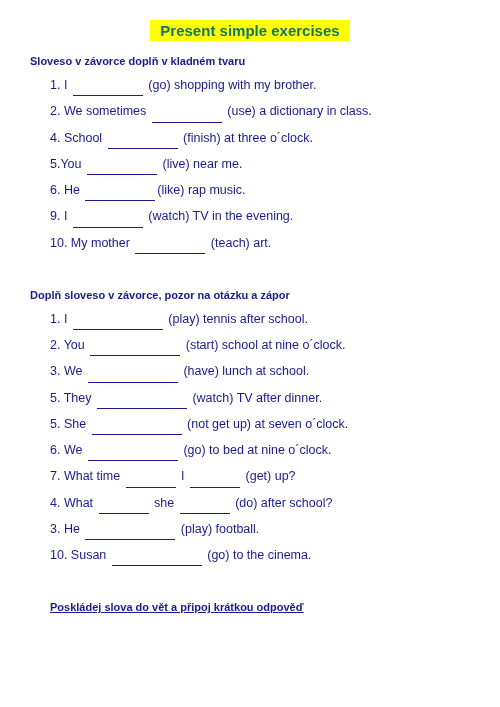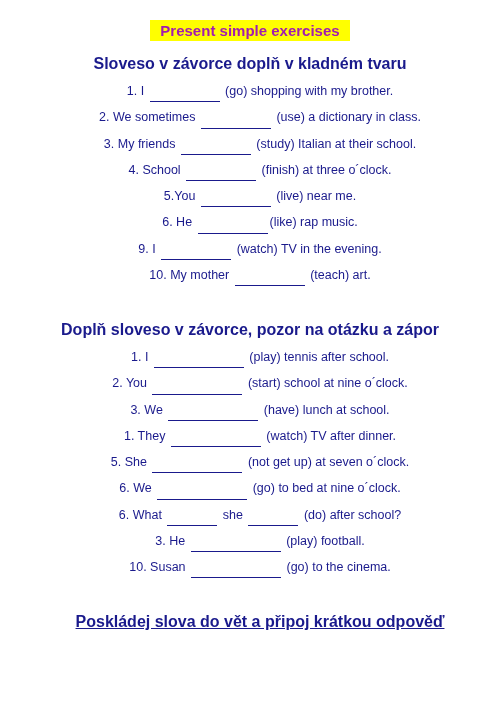--- a/index.html
+++ b/index.html
@@ -10,26 +10,25 @@
     body {
       background: #fff;
       font-family: Arial, sans-serif;
       font-size: 13px;
       color: #1a1a8c;
       width: 500px;
       min-height: 707px;
       padding: 20px 30px 20px 30px;
     }
     .section-title {
-      font-size: 16px;
+      font-size: 11px;
       font-weight: bold;
       color: #1a1a8c;
       margin-bottom: 8px;
       margin-top: 4px;
-      text-align: center;
     }
     .blank {
       display: inline-block;
       border-bottom: 1.5px solid #1a1a8c;
       width: 70px;
       height: 14px;
       vertical-align: bottom;
       margin: 0 2px;
     }
     .blank-sm {
@@ -50,32 +49,31 @@
     }
     .section-divider {
       margin: 10px 0 10px 0;
     }
     .title-wrap {
       text-align: center;
       margin-bottom: 14px;
     }
     .title-wrap .main-title {
       background: #FFFF00;
-      color: #a21caf;
+      color: #0f766e;
       font-weight: bold;
       font-size: 15px;
       padding: 2px 10px;
       display: inline-block;
     }
     .q-row {
       margin-bottom: 5px;
       line-height: 1.7;
       color: #1a1a8c;
       font-size: 12.5px;
-      text-align: center;
     }
     .indent {
       padding-left: 20px;
     }
   </style>
 </head>
 <body>
 
 
 
@@ -89,23 +87,20 @@
   <div class="indent">
 
     <div class="q-row">
       <span>1. I </span><span class="blank"></span><span> (go) shopping with my brother.</span>
     </div>
 
     <div class="q-row">
       <span>2. We sometimes </span><span class="blank"></span><span> (use) a dictionary in class.</span>
     </div>
 
-    <div class="q-row">
-      <span>3. My friends </span><span class="blank"></span><span> (study) Italian at their school.</span>
-    </div>
 
     <div class="q-row">
       <span>4. School </span><span class="blank"></span><span> (finish) at three o´clock.</span>
     </div>
 
     <div class="q-row">
       <span>5.You </span><span class="blank"></span><span> (live) near me.</span>
     </div>
 
     <div class="q-row">
@@ -137,34 +132,37 @@
 
     <div class="q-row">
       <span>2. You </span><span class="blank-lg"></span><span> (start) school at nine o´clock.</span>
     </div>
 
     <div class="q-row">
       <span>3. We </span><span class="blank-lg"></span><span> (have) lunch at school.</span>
     </div>
 
     <div class="q-row">
-      <span>1. They </span><span class="blank-lg"></span><span> (watch) TV after dinner.</span>
+      <span>5. They </span><span class="blank-lg"></span><span> (watch) TV after dinner.</span>
     </div>
 
     <div class="q-row">
       <span>5. She </span><span class="blank-lg"></span><span> (not get up) at seven o´clock.</span>
     </div>
 
     <div class="q-row">
       <span>6. We </span><span class="blank-lg"></span><span> (go) to bed at nine o´clock.</span>
     </div>
 
+    <div class="q-row">
+      <span>7. What time </span><span class="blank-sm"></span><span> I </span><span class="blank-sm"></span><span> (get) up?</span>
+    </div>
 
     <div class="q-row">
-      <span>6. What </span><span class="blank-sm"></span><span> she </span><span class="blank-sm"></span><span> (do) after school?</span>
+      <span>4. What </span><span class="blank-sm"></span><span> she </span><span class="blank-sm"></span><span> (do) after school?</span>
     </div>
 
     <div class="q-row">
       <span>3. He </span><span class="blank-lg"></span><span> (play) football.</span>
     </div>
 
     <div class="q-row">
       <span>10. Susan </span><span class="blank-lg"></span><span> (go) to the cinema.</span>
     </div>
   </div>

